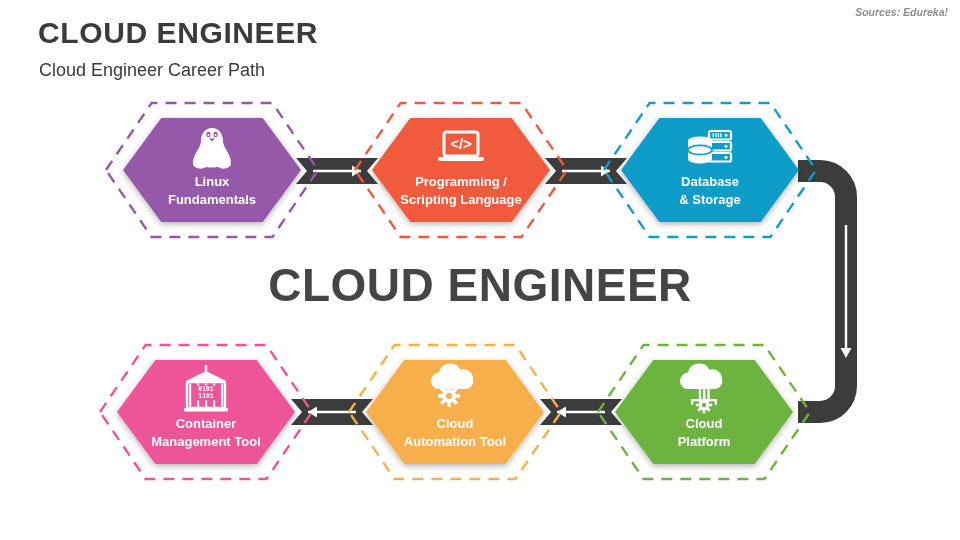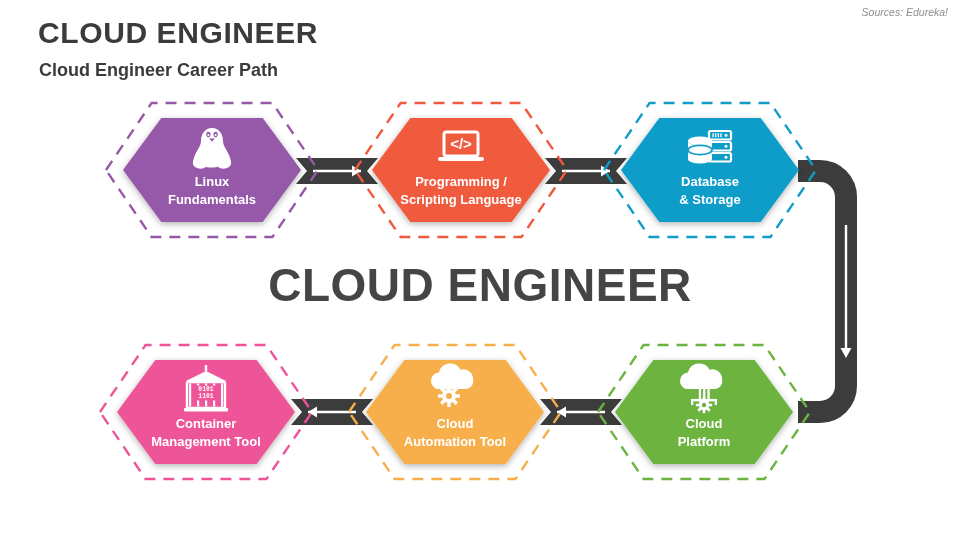--- a/index.html
+++ b/index.html
@@ -20,29 +20,29 @@
     left: 38px; top: 16px;
     font-size: 30px;
     font-weight: bold;
     letter-spacing: 0.6px;
     color: #3b3b3b;
   }
   #page-subtitle {
     position: absolute;
     left: 39px; top: 60px;
     font-size: 18px;
-    font-weight: bold;
+    font-weight: normal;
     color: #3b3b3b;
   }
   #sources-note {
     position: absolute;
     right: 12px; top: 6px;
     font-size: 10.5px;
     font-style: italic;
-    font-weight: normal;
+    font-weight: bold;
     color: #8d8d8d;
   }
 
   
   #center-title {
     position: absolute;
     left: 0; top: 258px;
     width: 960px;
     text-align: center;
     font-size: 46px;

